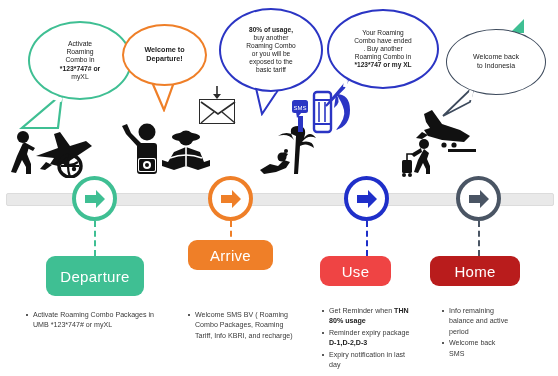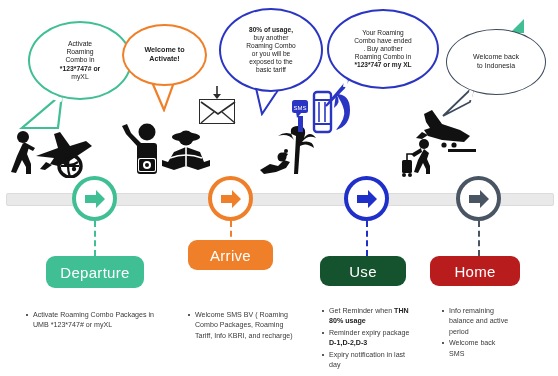--- a/index.html
+++ b/index.html
@@ -84,21 +84,21 @@
     </span>
   </div>
   <svg class="tail" style="left:18px;top:88px;width:46px;height:44px;">
     <polygon points="44,6 40,40 4,40" fill="#ffffff" stroke="#3fbf93" stroke-width="2.2"></polygon>
     <line x1="20" y1="4" x2="44" y2="12" stroke="#ffffff" stroke-width="5"></line>
   </svg>
 
   <div class="bubble" style="left:122px;top:24px;width:85px;height:62px;border:2.2px solid #ef7f28;font-size:7.2px;font-weight:bold;">
     <span class="btxt">
       <b>Welcome to</b><br>
-      <b>Activate!</b>
+      <b>Departure!</b>
     </span>
   </div>
   <svg class="tail" style="left:150px;top:78px;width:30px;height:34px;">
     <polygon points="2,4 24,4 14,32" fill="#ffffff" stroke="#ef7f28" stroke-width="2.2"></polygon>
     <line x1="5" y1="3" x2="22" y2="3" stroke="#ffffff" stroke-width="5"></line>
   </svg>
 
   <div class="bubble" style="left:219px;top:8px;width:104px;height:84px;border:2px solid #2b35c4;font-size:6.6px;">
     <span class="btxt">
       <b>80% of usage,</b><br>
@@ -248,23 +248,23 @@
   </div>
   <div class="connector" style="left:366px;top:221px;height:35px;border-left-color:#1f2fc9;"></div>
 
   <div class="node" style="left:456px;top:176px;border:4px solid #4a5564;">
     <svg style="width:24px;height:22px;">
       <polygon points="2,7 13,7 13,2 22,11 13,20 13,15 2,15" fill="#4a5564"></polygon>
     </svg>
   </div>
   <div class="connector" style="left:478px;top:221px;height:35px;border-left-color:#4a5564;"></div>
 
-  <div class="stagebox" style="left:46px;top:256px;width:98px;height:32px;background:#3fbf93;">Departure</div>
+  <div class="stagebox" style="left:46px;top:256px;width:98px;height:40px;background:#3fbf93;">Departure</div>
   <div class="stagebox" style="left:188px;top:240px;width:85px;height:30px;background:#ef7f28;">Arrive</div>
-  <div class="stagebox" style="left:320px;top:256px;width:86px;height:30px;background:#14532d;">Use</div>
+  <div class="stagebox" style="left:320px;top:256px;width:71px;height:30px;background:#ef4444;">Use</div>
   <div class="stagebox" style="left:430px;top:256px;width:90px;height:30px;background:#b91c1c;">Home</div>
 
   <div class="bullets" style="left:16px;top:302px;width:156px;">
     <ul>
       <li>Activate Roaming Combo Packages in UMB *123*747# or myXL</li>
     </ul>
   </div>
 
   <div class="bullets" style="left:178px;top:302px;width:130px;">
     <ul>

